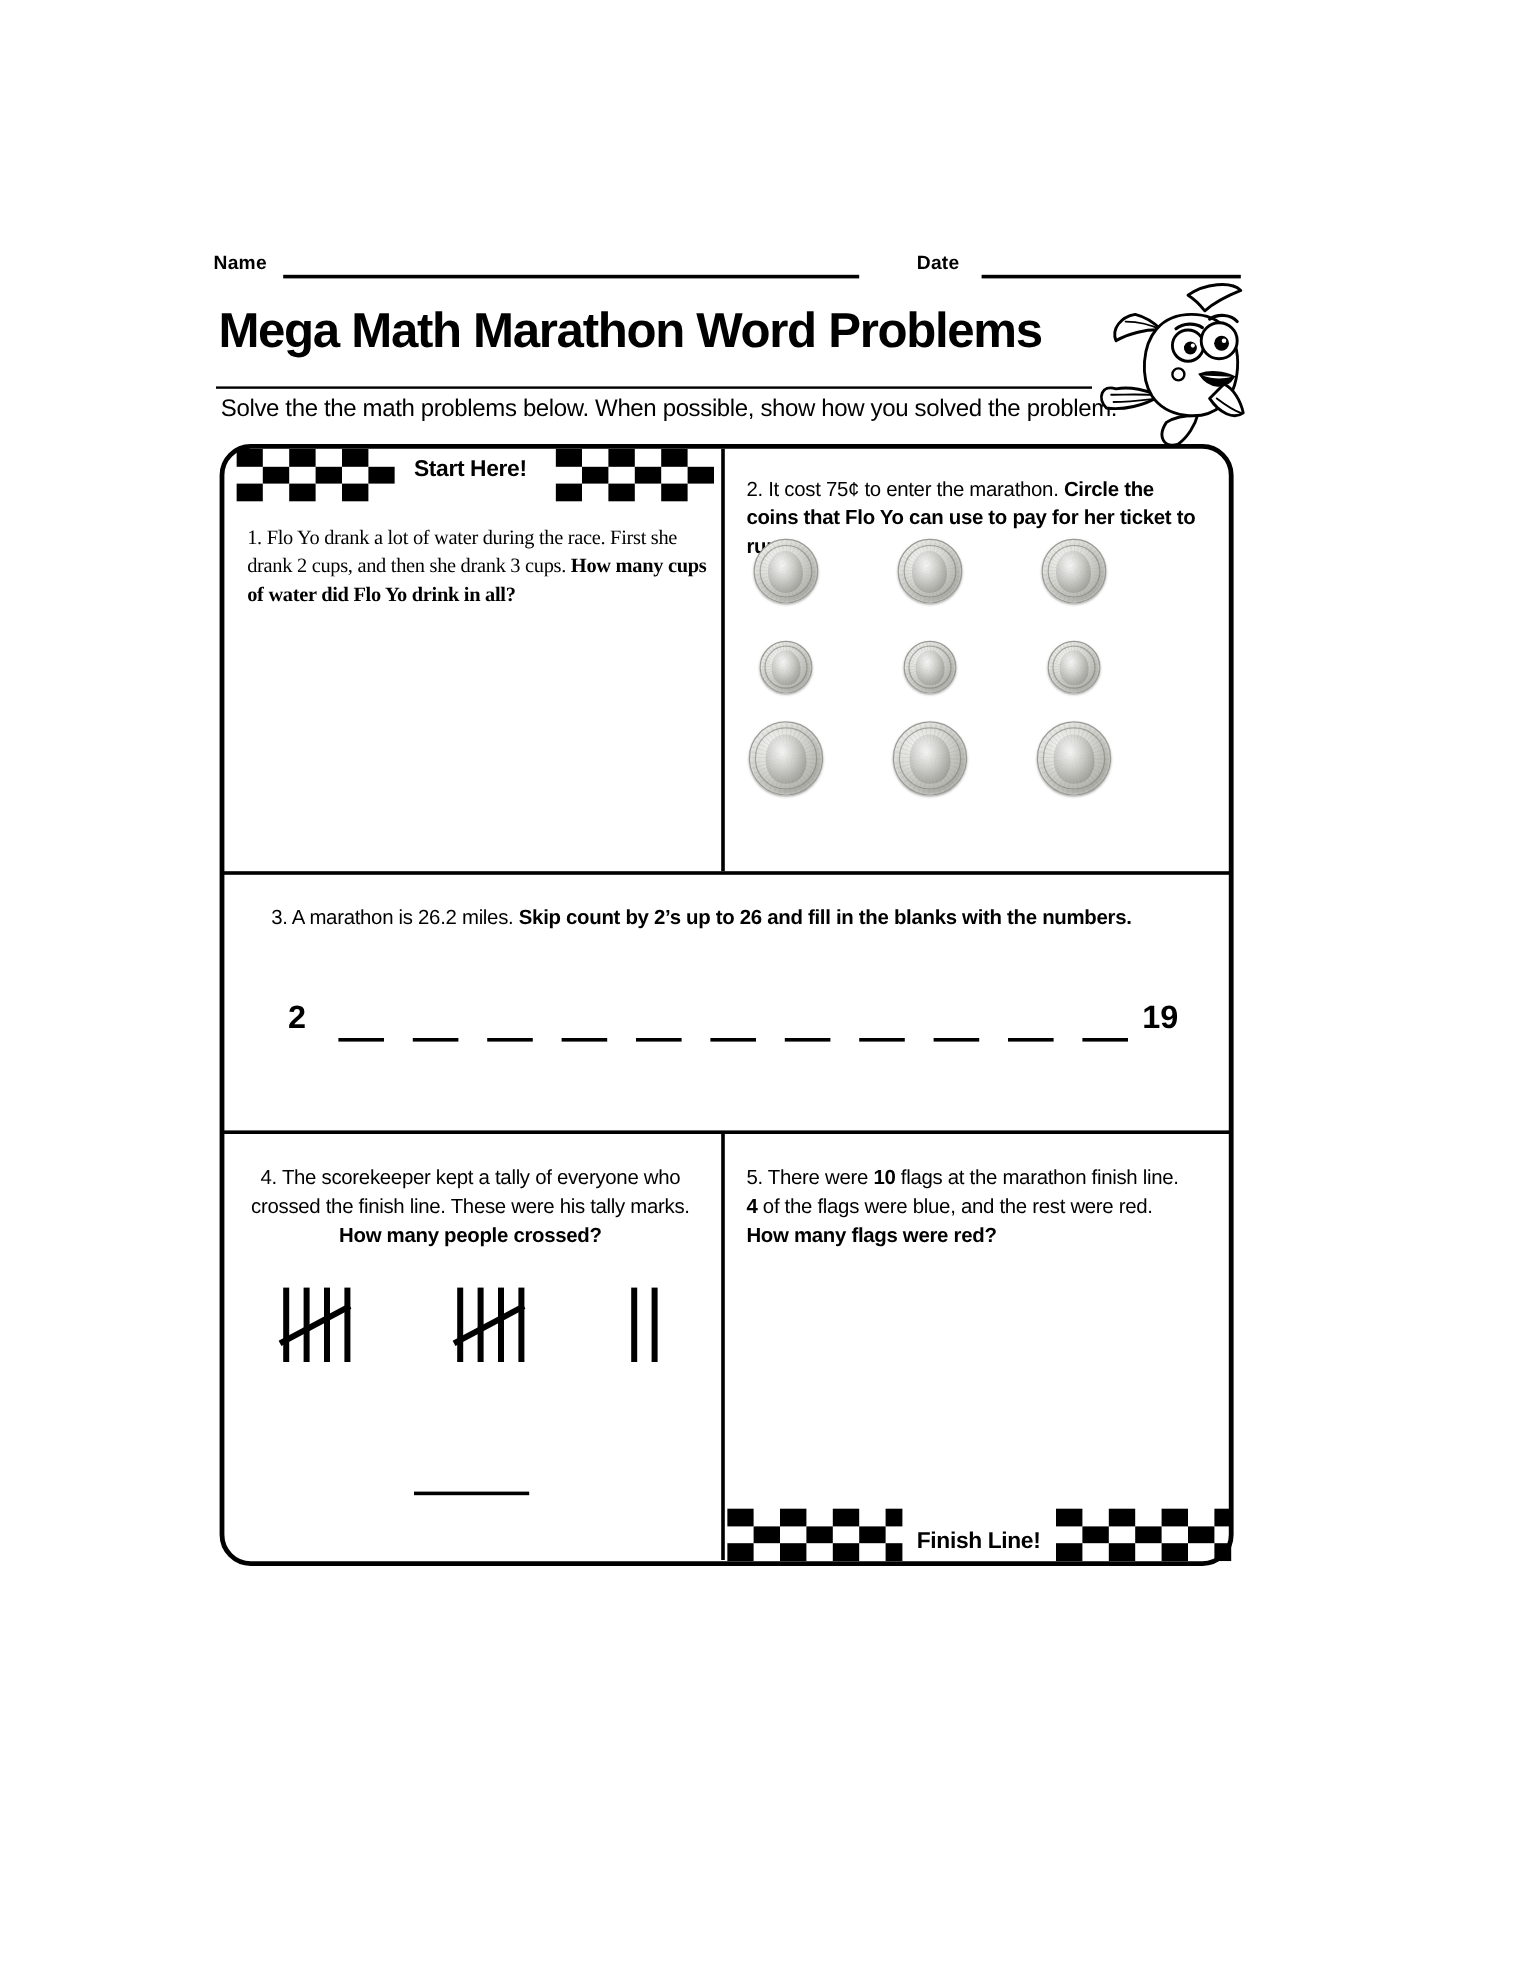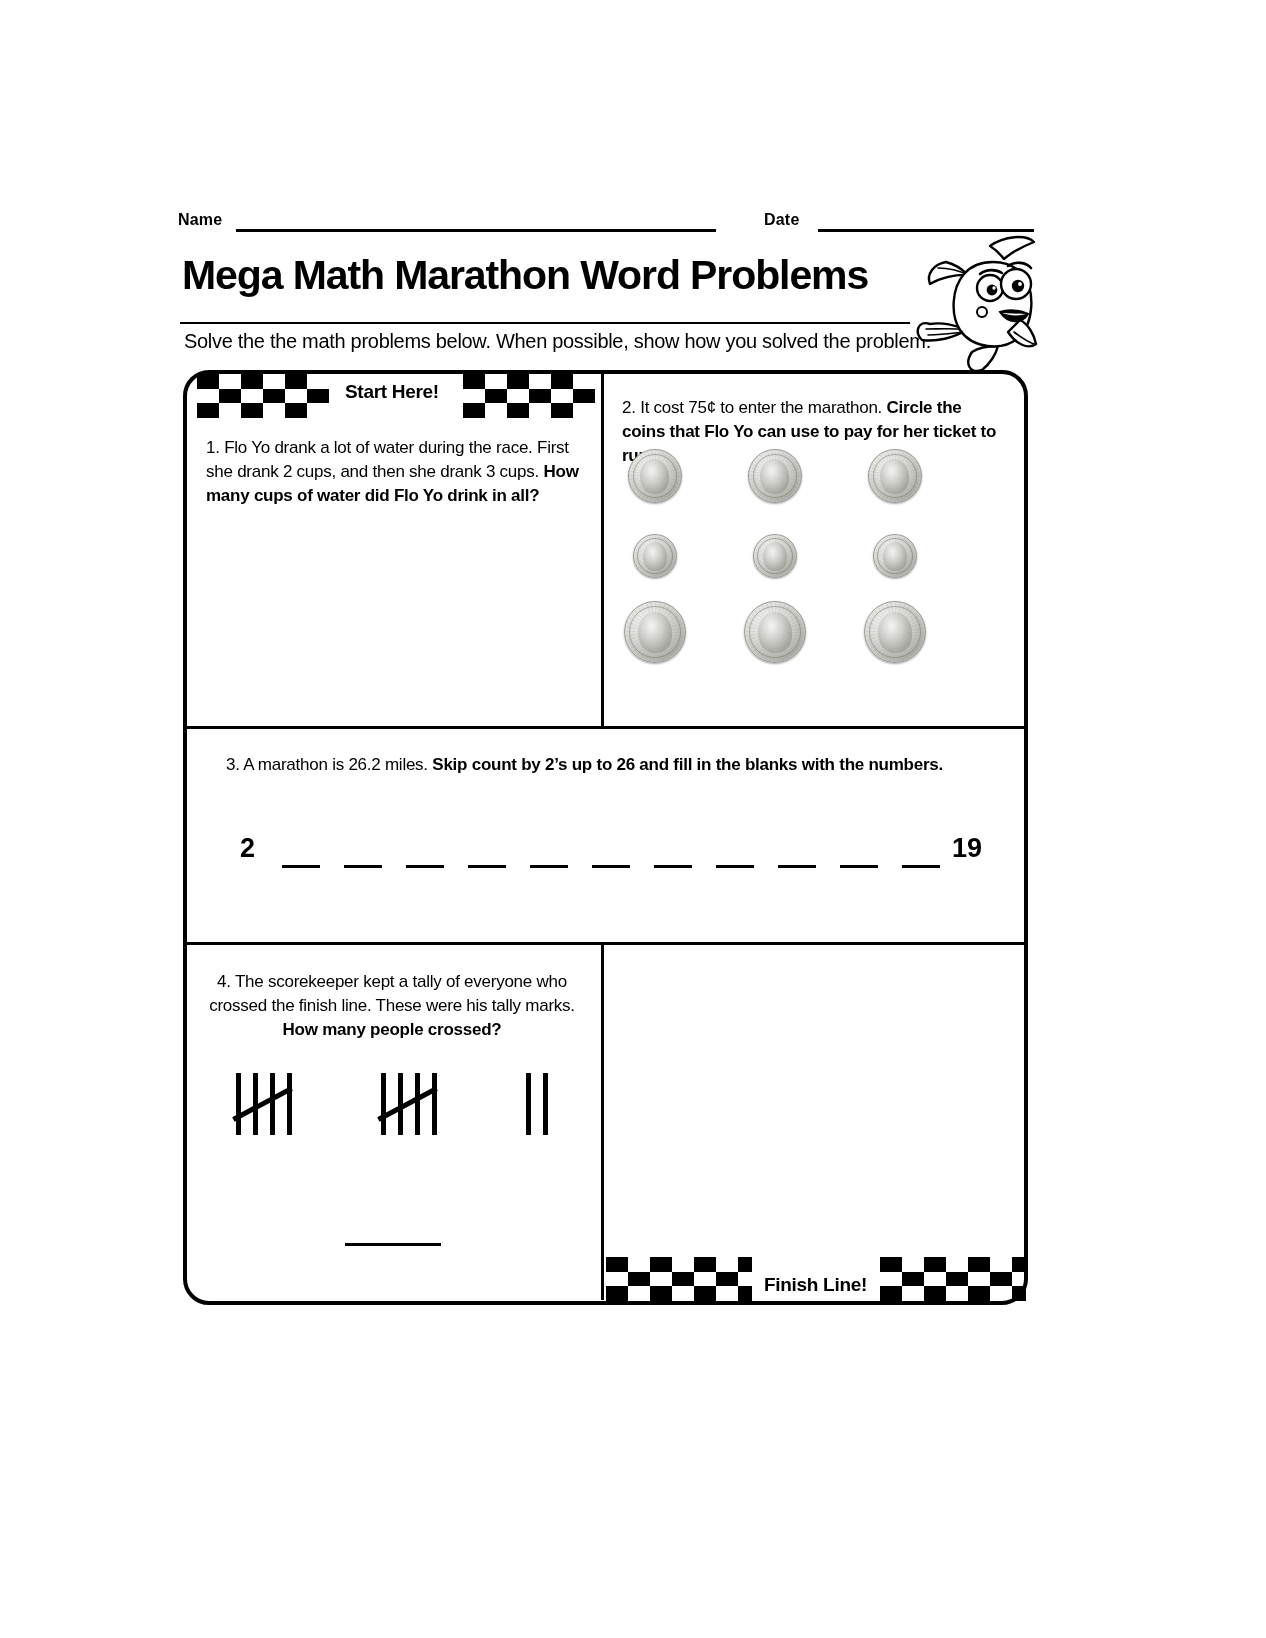--- a/index.html
+++ b/index.html
@@ -33,21 +33,21 @@
   .flag{position:absolute;overflow:hidden;}
   .flag .cell{position:absolute;background:#000;}
 
   .starthere{position:absolute;left:345px;top:381px;font-size:19px;font-weight:bold;letter-spacing:-.3px;}
   .finishline{position:absolute;left:764px;top:1274px;font-size:19px;font-weight:bold;letter-spacing:-.3px;}
 
   
   .ptext{position:absolute;font-size:17px;line-height:1.42;letter-spacing:-.25px;}
   .ptext b{font-weight:bold;}
 
-  .p1{left:206px;top:436px;width:392px;}
+  .p1{left:206px;top:436px;width:392px;font-family:Liberation Serif, serif;}
   .p2{left:622px;top:396px;width:378px;}
   .p3{left:226px;top:753px;width:760px;}
   .p4{left:206px;top:970px;width:372px;text-align:center;}
   .p5{left:622px;top:970px;width:368px;}
 
   
   .coin{position:absolute;border-radius:50%;
         background:radial-gradient(circle at 34% 30%, #f2f2f0 0%, #dcdcd8 34%, #b9b9b4 66%, #8e8e89 88%, #6f6f6a 100%);
         box-shadow:0 1px 2px rgba(0,0,0,.35), inset 0 0 3px rgba(255,255,255,.7);
         border:1px solid #9a9a95;box-sizing:border-box;}
@@ -272,14 +272,15 @@
       <span class="t-mark" style="left: 145px;"></span>
       <span class="t-mark" style="left: 162px;"></span>
       <span class="t-mark" style="left: 179px;"></span>
       <span class="t-mark" style="left: 196px;"></span>
       <span class="t-slash" style="left: 169px;"></span>
       <span class="t-mark" style="left: 290px;"></span>
       <span class="t-mark" style="left: 307px;"></span>
     </div>
   <div class="ansline"></div>
 
+  <div class="ptext p5"><span>5.</span><span> There were </span><b>10</b><span> flags at the marathon finish line. </span><b>4</b><span> of the flags were blue, and the rest were red. </span><b>How many flags were red?</b></div>
 
 </div>
 
 </body></html>

